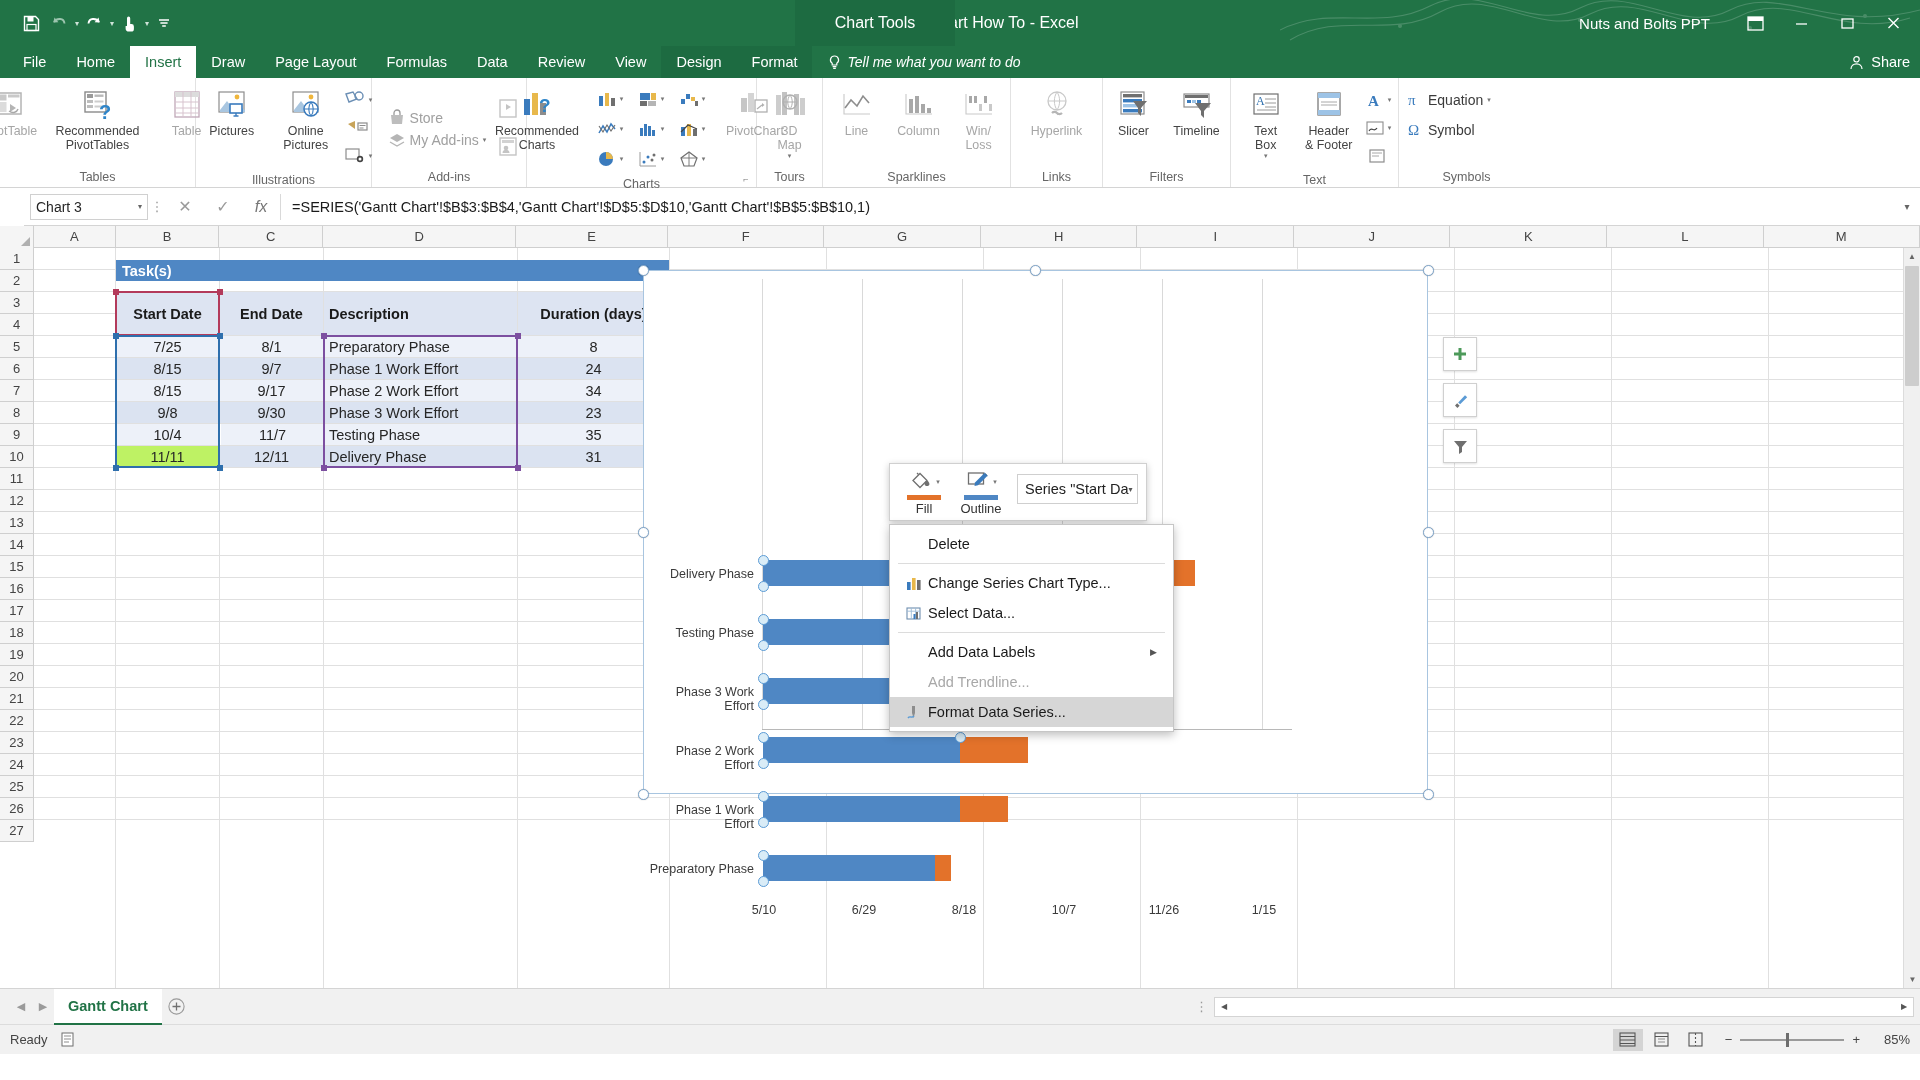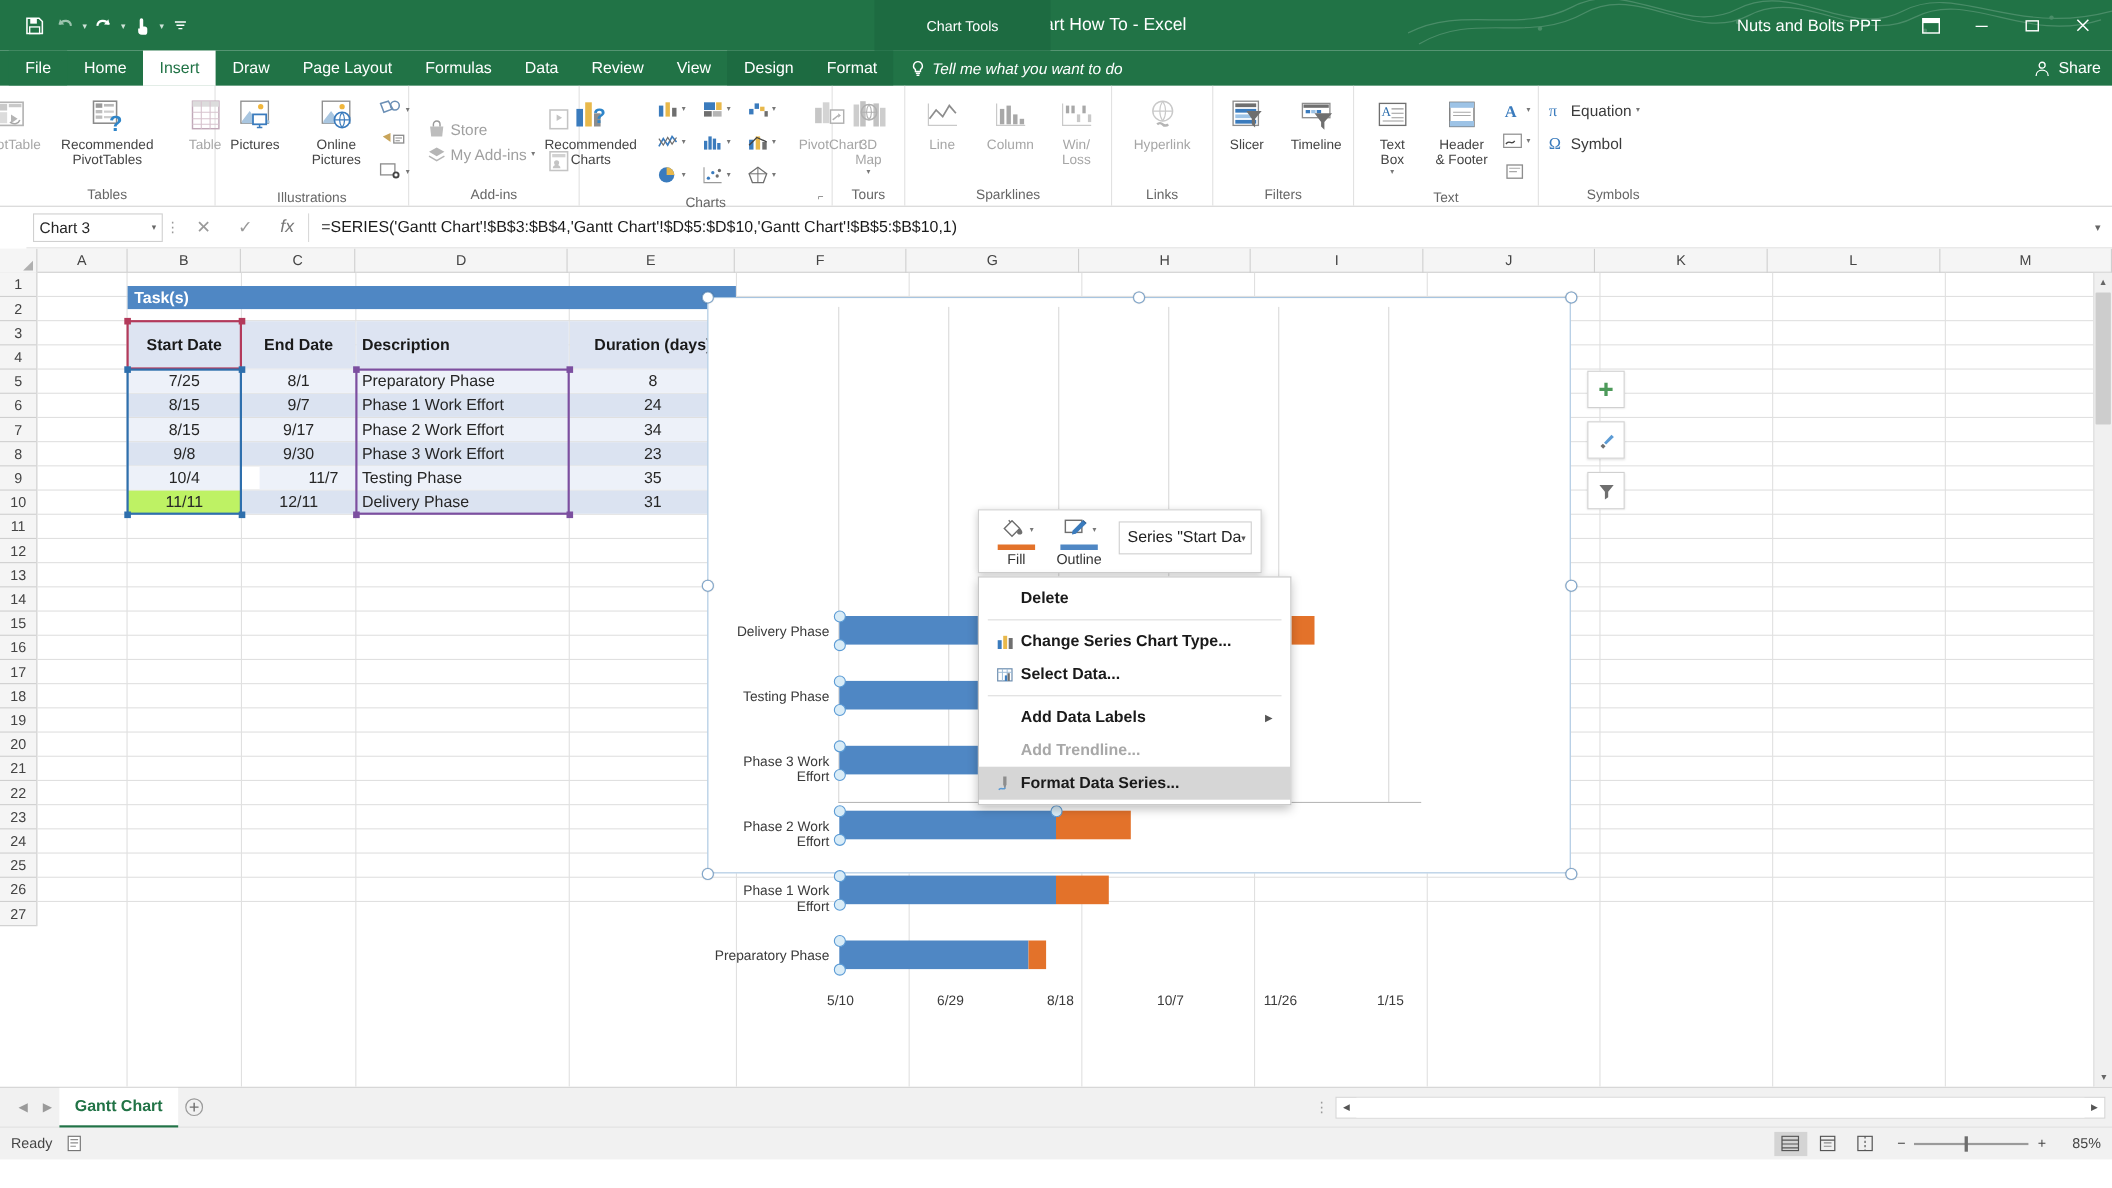--- a/index.html
+++ b/index.html
@@ -28,21 +28,21 @@
   }
   .qat .qbtn.dim{ color:#9cc4ae; }
   .qat .caret{ font-size:8px; color:#cfe3d8; margin-left:1px; }
   .title-text{
     position:absolute; left:0; right:0; text-align:center;
     font-size:16px; color:#fff; pointer-events:none;
   }
   .chart-tools-tab{
     position:absolute; left:795px; top:0; width:160px; height:46px;
     background:#1d6b41; display:flex; align-items:center; justify-content:center;
-    font-size:13px; color:#ffffff;
+    font-size:16px; color:#ffffff;
   }
   .tb-right{
     position:absolute; right:0; top:0; height:46px; display:flex; align-items:center;
     gap:0px; padding-right:4px;
   }
   .acct{ font-size:15px; color:#fff; margin-right:22px; }
   .tb-ico{
     width:46px; height:46px; display:flex; align-items:center; justify-content:center;
     color:#ffffff; cursor:pointer; font-size:15px;
   }
@@ -185,21 +185,21 @@
     position:absolute; background:#ffffff; border:1px solid #c6c6c6;
     box-shadow:0 3px 9px rgba(0,0,0,.26); z-index:60; padding:4px 0;
   }
   .cmi{
     height:30px; display:flex; align-items:center; padding:0 16px 0 8px;
     font-size:14.5px; color:#1a1a1a; cursor:pointer; position:relative;
   }
   .cmi.sel{ background:#d6d6d6; }
   .cmi.disabled{ color:#a8a8a8; cursor:default;}
   .cmi .cico{ width:30px; display:flex; align-items:center; justify-content:center;}
-  .cmi .clb{ flex:1;font-weight:bold; }
+  .cmi .clb{ flex:1; }
   .cmi .carr{ font-size:9px; color:#555;}
   .cmsep{ height:1px; background:#dcdcdc; margin:4px 8px;}
   
   #vscroll{ position:absolute; right:0; top:22px; bottom:0; width:17px; background:#f0f0f0; border-left:1px solid #dcdcdc;}
   .sb-arrow{ height:17px; display:flex; align-items:center; justify-content:center; font-size:8px; color:#666; cursor:pointer;}
   .sb-thumb{ background:#cdcdcd; border-radius:1px; cursor:pointer;}
   
   #sheettabs{
     height:36px; background:#f1f1f1; display:flex; align-items:center;
     border-top:1px solid #d4d4d4; padding-left:10px; position:relative;
@@ -899,21 +899,21 @@
     <div class="tdata c" style="left:186px;top:132px;width:103px;height:21px;background:#edf1f9">9/17</div>
     <div class="tdata l" style="left:290px;top:132px;width:193px;height:21px;background:#edf1f9">Phase 2 Work Effort</div>
     <div class="tdata c" style="left:484px;top:132px;width:151px;height:21px;background:#edf1f9">34</div>
 
     <div class="tdata c" style="left:82px;top:154px;width:103px;height:21px;background:#dbe3f1">9/8</div>
     <div class="tdata c" style="left:186px;top:154px;width:103px;height:21px;background:#dbe3f1">9/30</div>
     <div class="tdata l" style="left:290px;top:154px;width:193px;height:21px;background:#dbe3f1">Phase 3 Work Effort</div>
     <div class="tdata c" style="left:484px;top:154px;width:151px;height:21px;background:#dbe3f1">23</div>
 
     <div class="tdata c" style="left:82px;top:176px;width:103px;height:21px;background:#edf1f9">10/4</div>
-    <div class="tdata c" style="left:202px;top:176px;width:116px;height:21px;background:#edf1f9">11/7</div>
+    <div class="tdata c" style="left:187px;top:176px;width:103px;height:21px;background:#edf1f9">11/7</div>
     <div class="tdata l" style="left:290px;top:176px;width:193px;height:21px;background:#edf1f9">Testing Phase</div>
     <div class="tdata c" style="left:484px;top:176px;width:151px;height:21px;background:#edf1f9">35</div>
 
     <div class="tdata c" style="left:82px;top:198px;width:103px;height:21px;background:#bef264">11/11</div>
     <div class="tdata c" style="left:186px;top:198px;width:103px;height:21px;background:#dbe3f1">12/11</div>
     <div class="tdata l" style="left:290px;top:198px;width:193px;height:21px;background:#dbe3f1">Delivery Phase</div>
     <div class="tdata c" style="left:484px;top:198px;width:151px;height:21px;background:#dbe3f1">31</div>
 
     <div class="selb-red" style="left:81px;top:43px;width:105px;height:45px"></div>
     <div class="selb-blue" style="left:81px;top:87px;width:105px;height:133px"></div>

